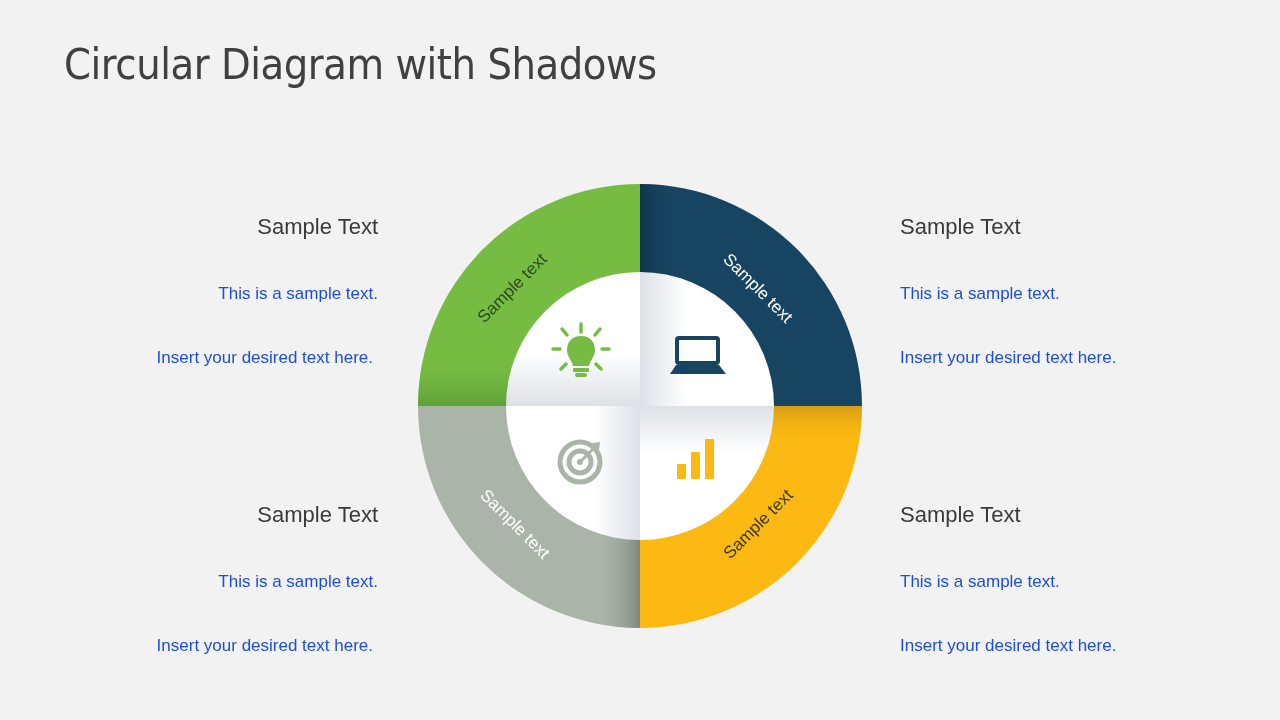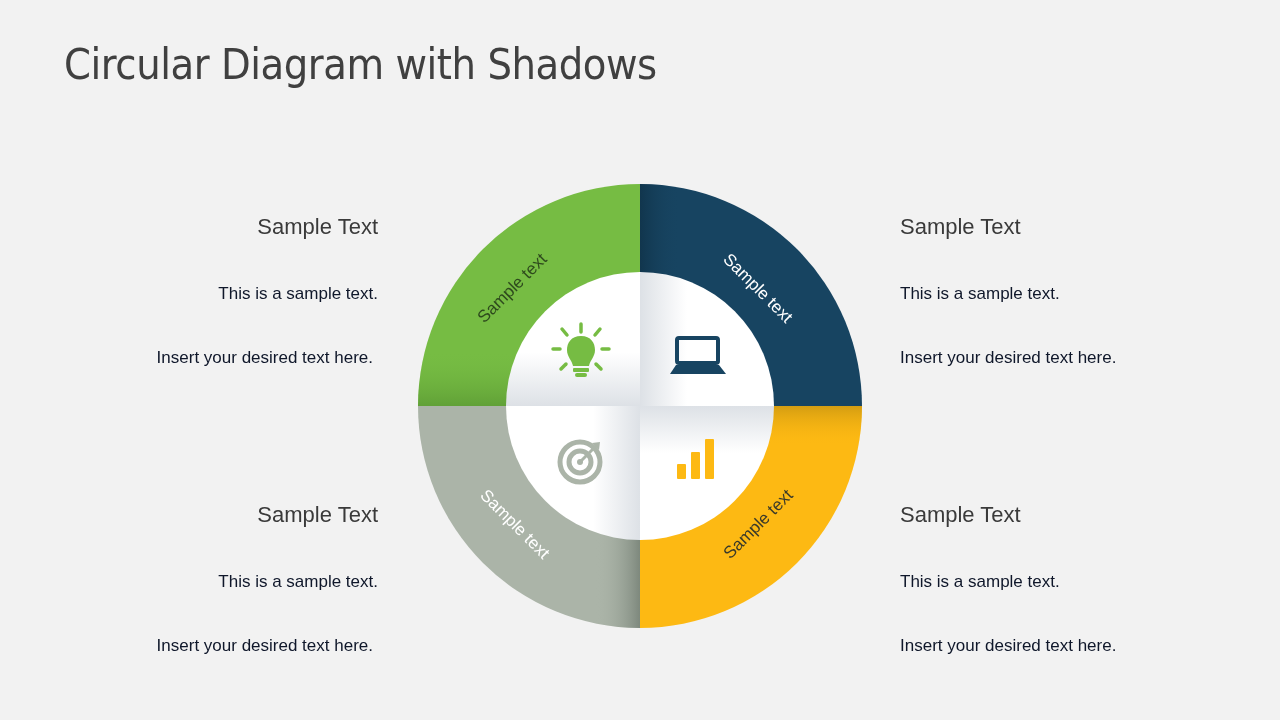--- a/index.html
+++ b/index.html
@@ -1,20 +1,20 @@
 <!DOCTYPE html>
 <html><head>
 <meta charset="utf-8">
 <style>
   html, body { margin:0; padding:0; }
   body { width:1280px; height:720px; background:#f2f2f2; position:relative; overflow:hidden; font-family:"Liberation Sans", sans-serif; }
   .title { position:absolute; left:64px; top:40px; font-size:42px; color:#404040; font-family:"DejaVu Sans", sans-serif; font-weight:normal; letter-spacing:-0.5px; transform:scaleX(0.92); transform-origin:left top; }
   .block { position:absolute; width:320px; color:#404040; }
   .block .h { font-size:22px; margin-bottom:14px; color:#3a3a3a; }
-  .block .p { font-size:17px; line-height:20px; color:#0f172a;margin-top:44px; }
+  .block .p { font-size:17px; line-height:20px; color:#1d4ed8;margin-top:44px; }
   .block.left { text-align:right; }
   .block.right { text-align:left; }
   #diagram { position:absolute; left:0; top:0; }
 </style>
 </head>
 <body>
 
 <div class="title">Circular Diagram with Shadows</div>
 
 <div class="block left" style="left:58px; top:214px;">

